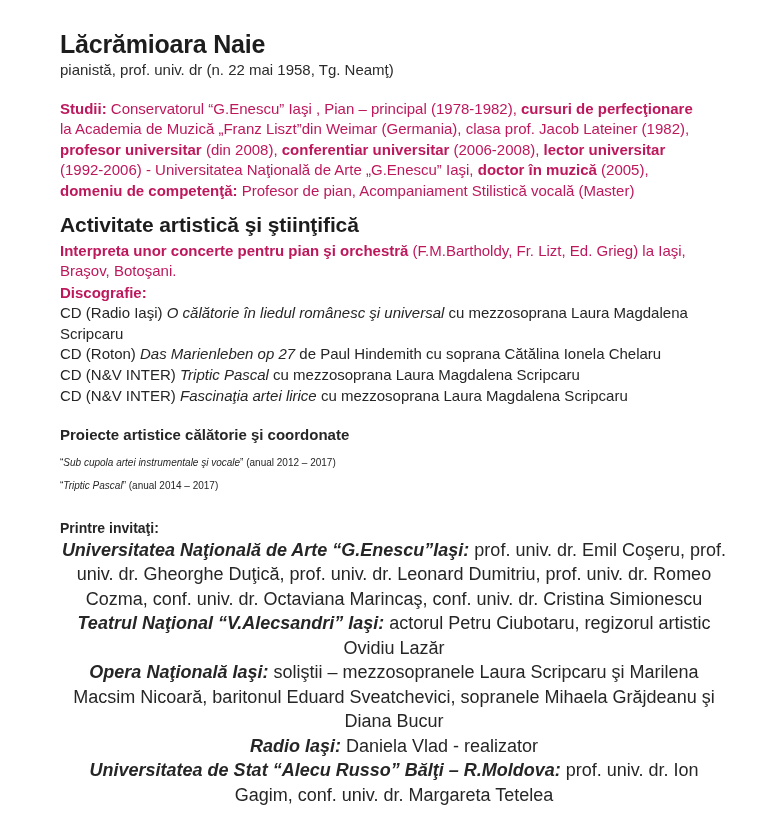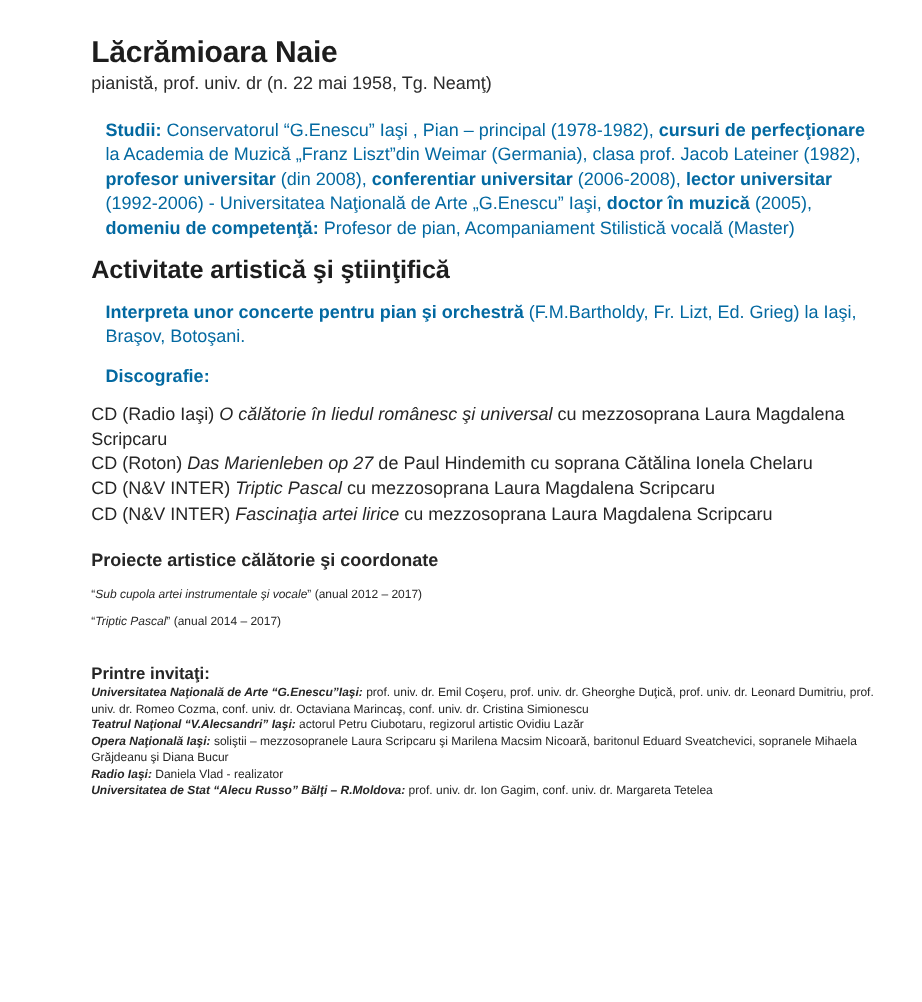--- a/index.html
+++ b/index.html
@@ -15,21 +15,21 @@
     font-family: "Liberation Sans", sans-serif;
     color: #262626;
     -webkit-font-smoothing: antialiased;
   }
 
   .page {
     position: relative;
     width: 768px;
     height: 835px;
     box-sizing: border-box;
-    padding: 30px 38px 0 76px;
+    padding: 30px 38px 0 60px;
   }
 
   
   .doc-title {
     font-size: 25px;
     font-weight: bold;
     line-height: 1.16;
     letter-spacing: -0.2px;
     margin: 0 0 2px 0;
     color: #1d1d1d;
@@ -39,22 +39,22 @@
     font-weight: normal;
     line-height: 1.25;
     margin: 0;
     color: #2b2b2b;
   }
 
   
   .block {
     font-size: 15px;
     line-height: 1.37;
-    margin: 12px;
-    color: #0369a1;
+    margin: 0;
+    color: #be185d;
   }
   .studii-block {
     width: 640px;
     margin-top: 19px;
   }
 
   .section-heading {
     font-size: 21px;
     font-weight: bold;
     line-height: 1.2;
@@ -105,22 +105,23 @@
     line-height: 1.36;
     margin: 26px 0 0 0;
   }
   .guest-list {
     list-style: none;
     margin: 0;
     padding: 0;
     width: 668px;
   }
   .guest-list li {
-    font-size: 10px;
+    font-size: 18px;
     line-height: 1.36;
+    text-align: center;
   }
 
   b, .b { font-weight: bold; }
   i, .i { font-style: italic; }
   .bi { font-weight: bold; font-style: italic; }
 </style>
 </head>
 <body>
 
 <div class="page">

